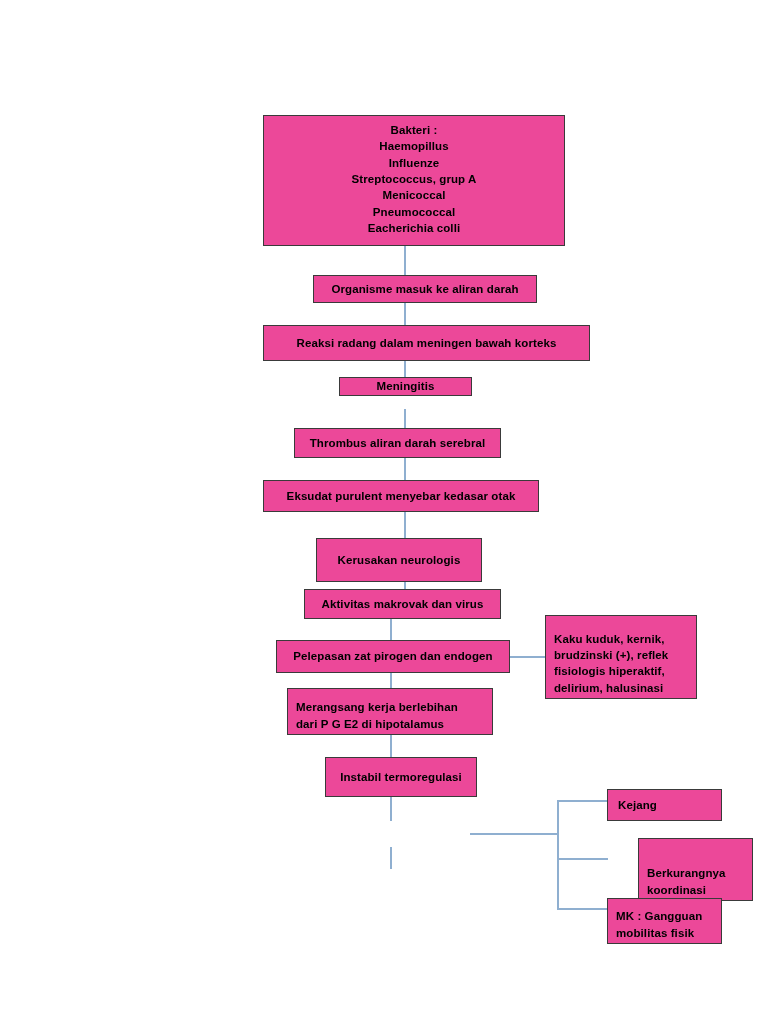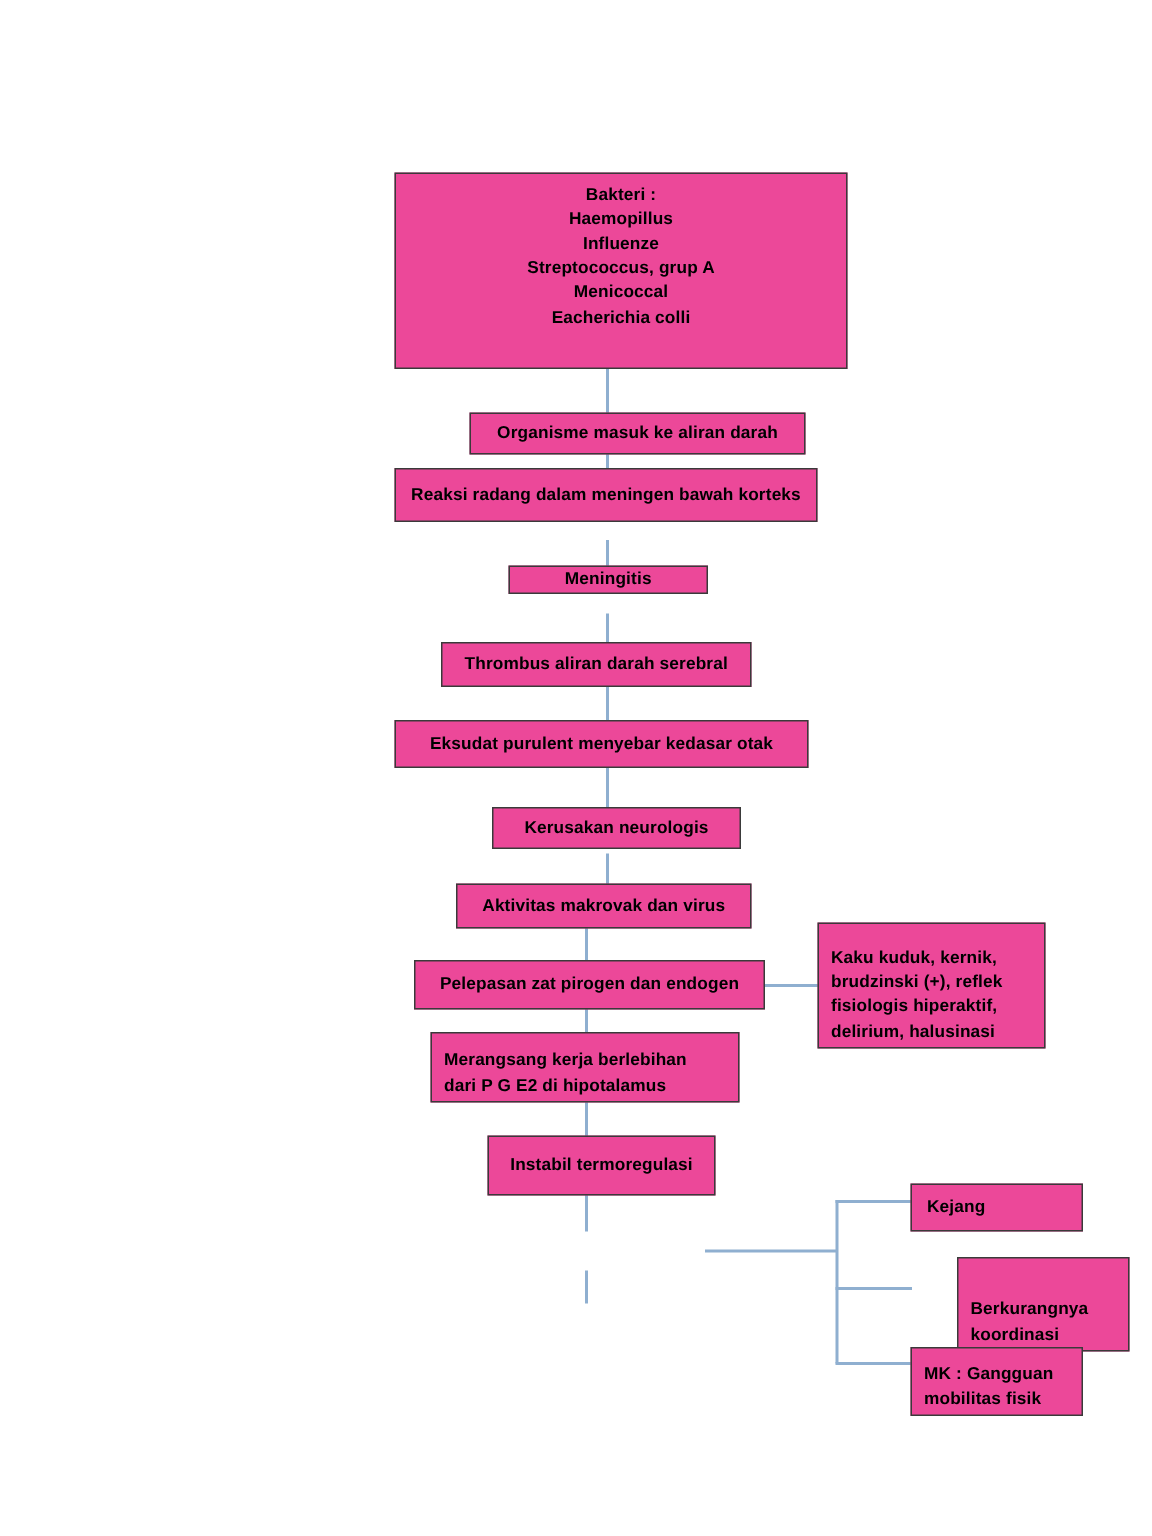--- a/index.html
+++ b/index.html
@@ -90,44 +90,45 @@
   <div class="conn h" style="left:557px; top:800px; width:51px;"></div>
   <div class="conn h" style="left:557px; top:858px; width:51px;"></div>
   <div class="conn h" style="left:557px; top:908px; width:51px;"></div>
 
   <div class="node multiline" style="left:263px; top:115px; width:302px; height:131px;">
     <span class="ln">Bakteri :</span>
     <span class="ln">Haemopillus</span>
     <span class="ln">Influenze</span>
     <span class="ln">Streptococcus, grup A</span>
     <span class="ln">Menicoccal</span>
+    <span class="ln">Pneumococcal</span>
     <span class="ln">Eacherichia colli</span>
   </div>
 
   <div class="node" style="left:313px; top:275px; width:224px; height:28px;">
     <span>Organisme masuk ke aliran darah</span>
   </div>
 
-  <div class="node" style="left:263px; top:312px; width:282px; height:36px;text-align:right;">
+  <div class="node" style="left:263px; top:325px; width:327px; height:36px;text-align:right;">
     <span>Reaksi  radang dalam meningen  bawah korteks</span>
   </div>
 
   <div class="node" style="left:339px; top:377px; width:133px; height:19px;">
     <span>Meningitis</span>
   </div>
 
   <div class="node" style="left:294px; top:428px; width:207px; height:30px;">
     <span>Thrombus aliran darah serebral</span>
   </div>
 
   <div class="node" style="left:263px; top:480px; width:276px; height:32px;">
     <span>Eksudat purulent menyebar  kedasar otak</span>
   </div>
 
-  <div class="node" style="left:328px; top:538px; width:166px; height:28px;">
+  <div class="node" style="left:316px; top:538px; width:166px; height:44px;">
     <span>Kerusakan neurologis</span>
   </div>
 
   <div class="node" style="left:304px; top:589px; width:197px; height:30px;">
     <span>Aktivitas makrovak dan virus</span>
   </div>
 
   <div class="node" style="left:276px; top:640px; width:234px; height:33px;">
     <span>Pelepasan zat pirogen dan endogen</span>
   </div>

